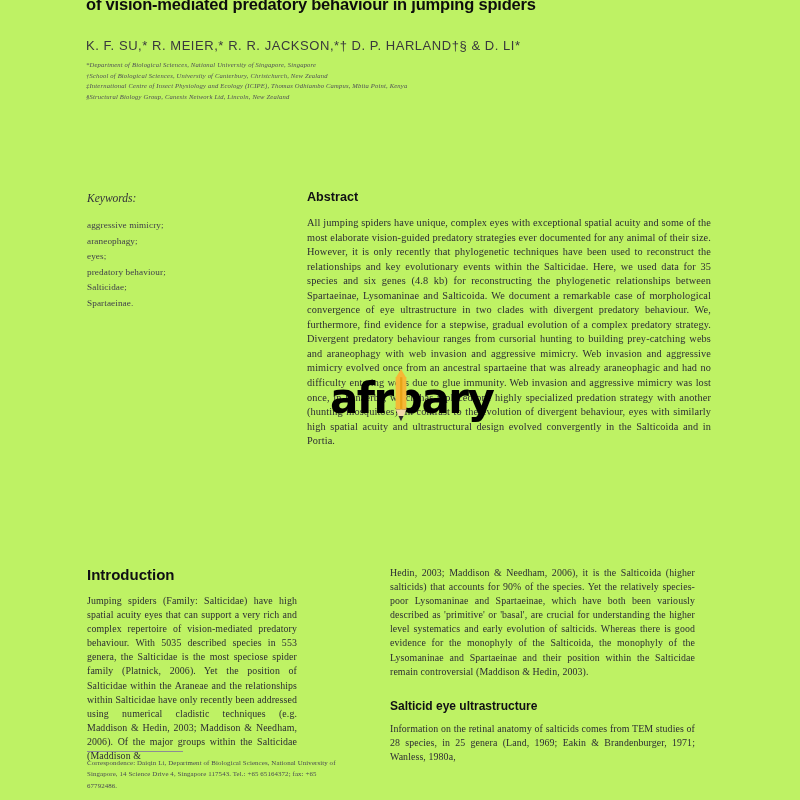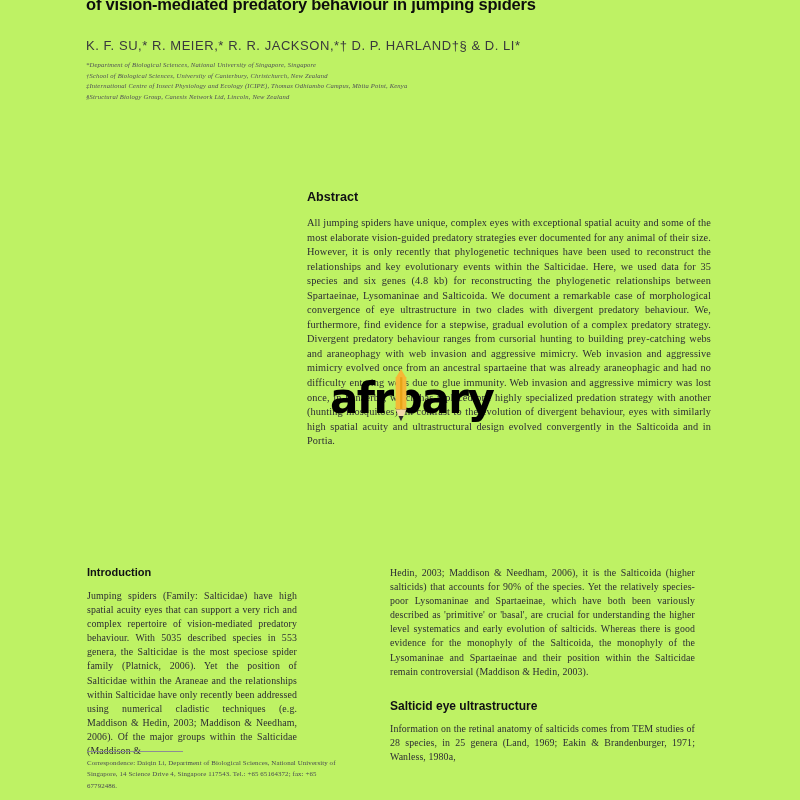--- a/index.html
+++ b/index.html
@@ -120,21 +120,21 @@
   }
   .col-right {
     position: absolute;
     left: 390px;
     top: 566px;
     width: 305px;
   }
   .sec-heading {
     font-family: "Liberation Sans", sans-serif;
     font-weight: bold;
-    font-size: 11px;
+    font-size: 15px;
     color: #101014;
     margin: 0 0 11px 0;
   }
   .sec-heading.sub {
     font-size: 12px;
     margin-top: 20px;
     margin-bottom: 9px;
   }
   .body-para {
     font-family: "Liberation Serif", serif;
@@ -206,20 +206,29 @@
 
   <div class="authors">K. F. SU,* R. MEIER,* R. R. JACKSON,*† D. P. HARLAND†§ &amp; D. LI*</div>
 
   <div class="affils">
     <div class="affil-line">*Department of Biological Sciences, National University of Singapore, Singapore</div>
     <div class="affil-line">†School of Biological Sciences, University of Canterbury, Christchurch, New Zealand</div>
     <div class="affil-line">‡International Centre of Insect Physiology and Ecology (ICIPE), Thomas Odhiambo Campus, Mbita Point, Kenya</div>
     <div class="affil-line">§Structural Biology Group, Canesis Network Ltd, Lincoln, New Zealand</div>
   </div>
 
+  <div class="keywords-block">
+    <div class="keywords-title">Keywords:</div>
+    <div class="keyword-item">aggressive mimicry;</div>
+    <div class="keyword-item">araneophagy;</div>
+    <div class="keyword-item">eyes;</div>
+    <div class="keyword-item">predatory behaviour;</div>
+    <div class="keyword-item">Salticidae;</div>
+    <div class="keyword-item">Spartaeinae.</div>
+  </div>
 
   <div class="abstract-block">
     <div class="abstract-heading">Abstract</div>
     <div class="abstract-body">All jumping spiders have unique, complex eyes with exceptional spatial acuity and some of the most elaborate vision-guided predatory strategies ever documented for any animal of their size. However, it is only recently that phylogenetic techniques have been used to reconstruct the relationships and key evolutionary events within the Salticidae. Here, we used data for 35 species and six genes (4.8 kb) for reconstructing the phylogenetic relationships between Spartaeinae, Lysomaninae and Salticoida. We document a remarkable case of morphological convergence of eye ultrastructure in two clades with divergent predatory behaviour. We, furthermore, find evidence for a stepwise, gradual evolution of a complex predatory strategy. Divergent predatory behaviour ranges from cursorial hunting to building prey-catching webs and araneophagy with web invasion and aggressive mimicry. Web invasion and aggressive mimicry evolved once from an ancestral spartaeine that was already araneophagic and had no difficulty entering webs due to glue immunity. Web invasion and aggressive mimicry was lost once, in Panaerba, which has replaced one highly specialized predation strategy with another (hunting mosquitoes). In contrast to the evolution of divergent behaviour, eyes with similarly high spatial acuity and ultrastructural design evolved convergently in the Salticoida and in Portia.</div>
   </div>
 
   <div class="col-left">
     <div class="sec-heading">Introduction</div>
     <p class="body-para">Jumping spiders (Family: Salticidae) have high spatial acuity eyes that can support a very rich and complex repertoire of vision-mediated predatory behaviour. With 5035 described species in 553 genera, the Salticidae is the most speciose spider family (Platnick, 2006). Yet the position of Salticidae within the Araneae and the relationships within Salticidae have only recently been addressed using numerical cladistic techniques (e.g. Maddison &amp; Hedin, 2003; Maddison &amp; Needham, 2006). Of the major groups within the Salticidae (Maddison &amp;</p>
   </div>

